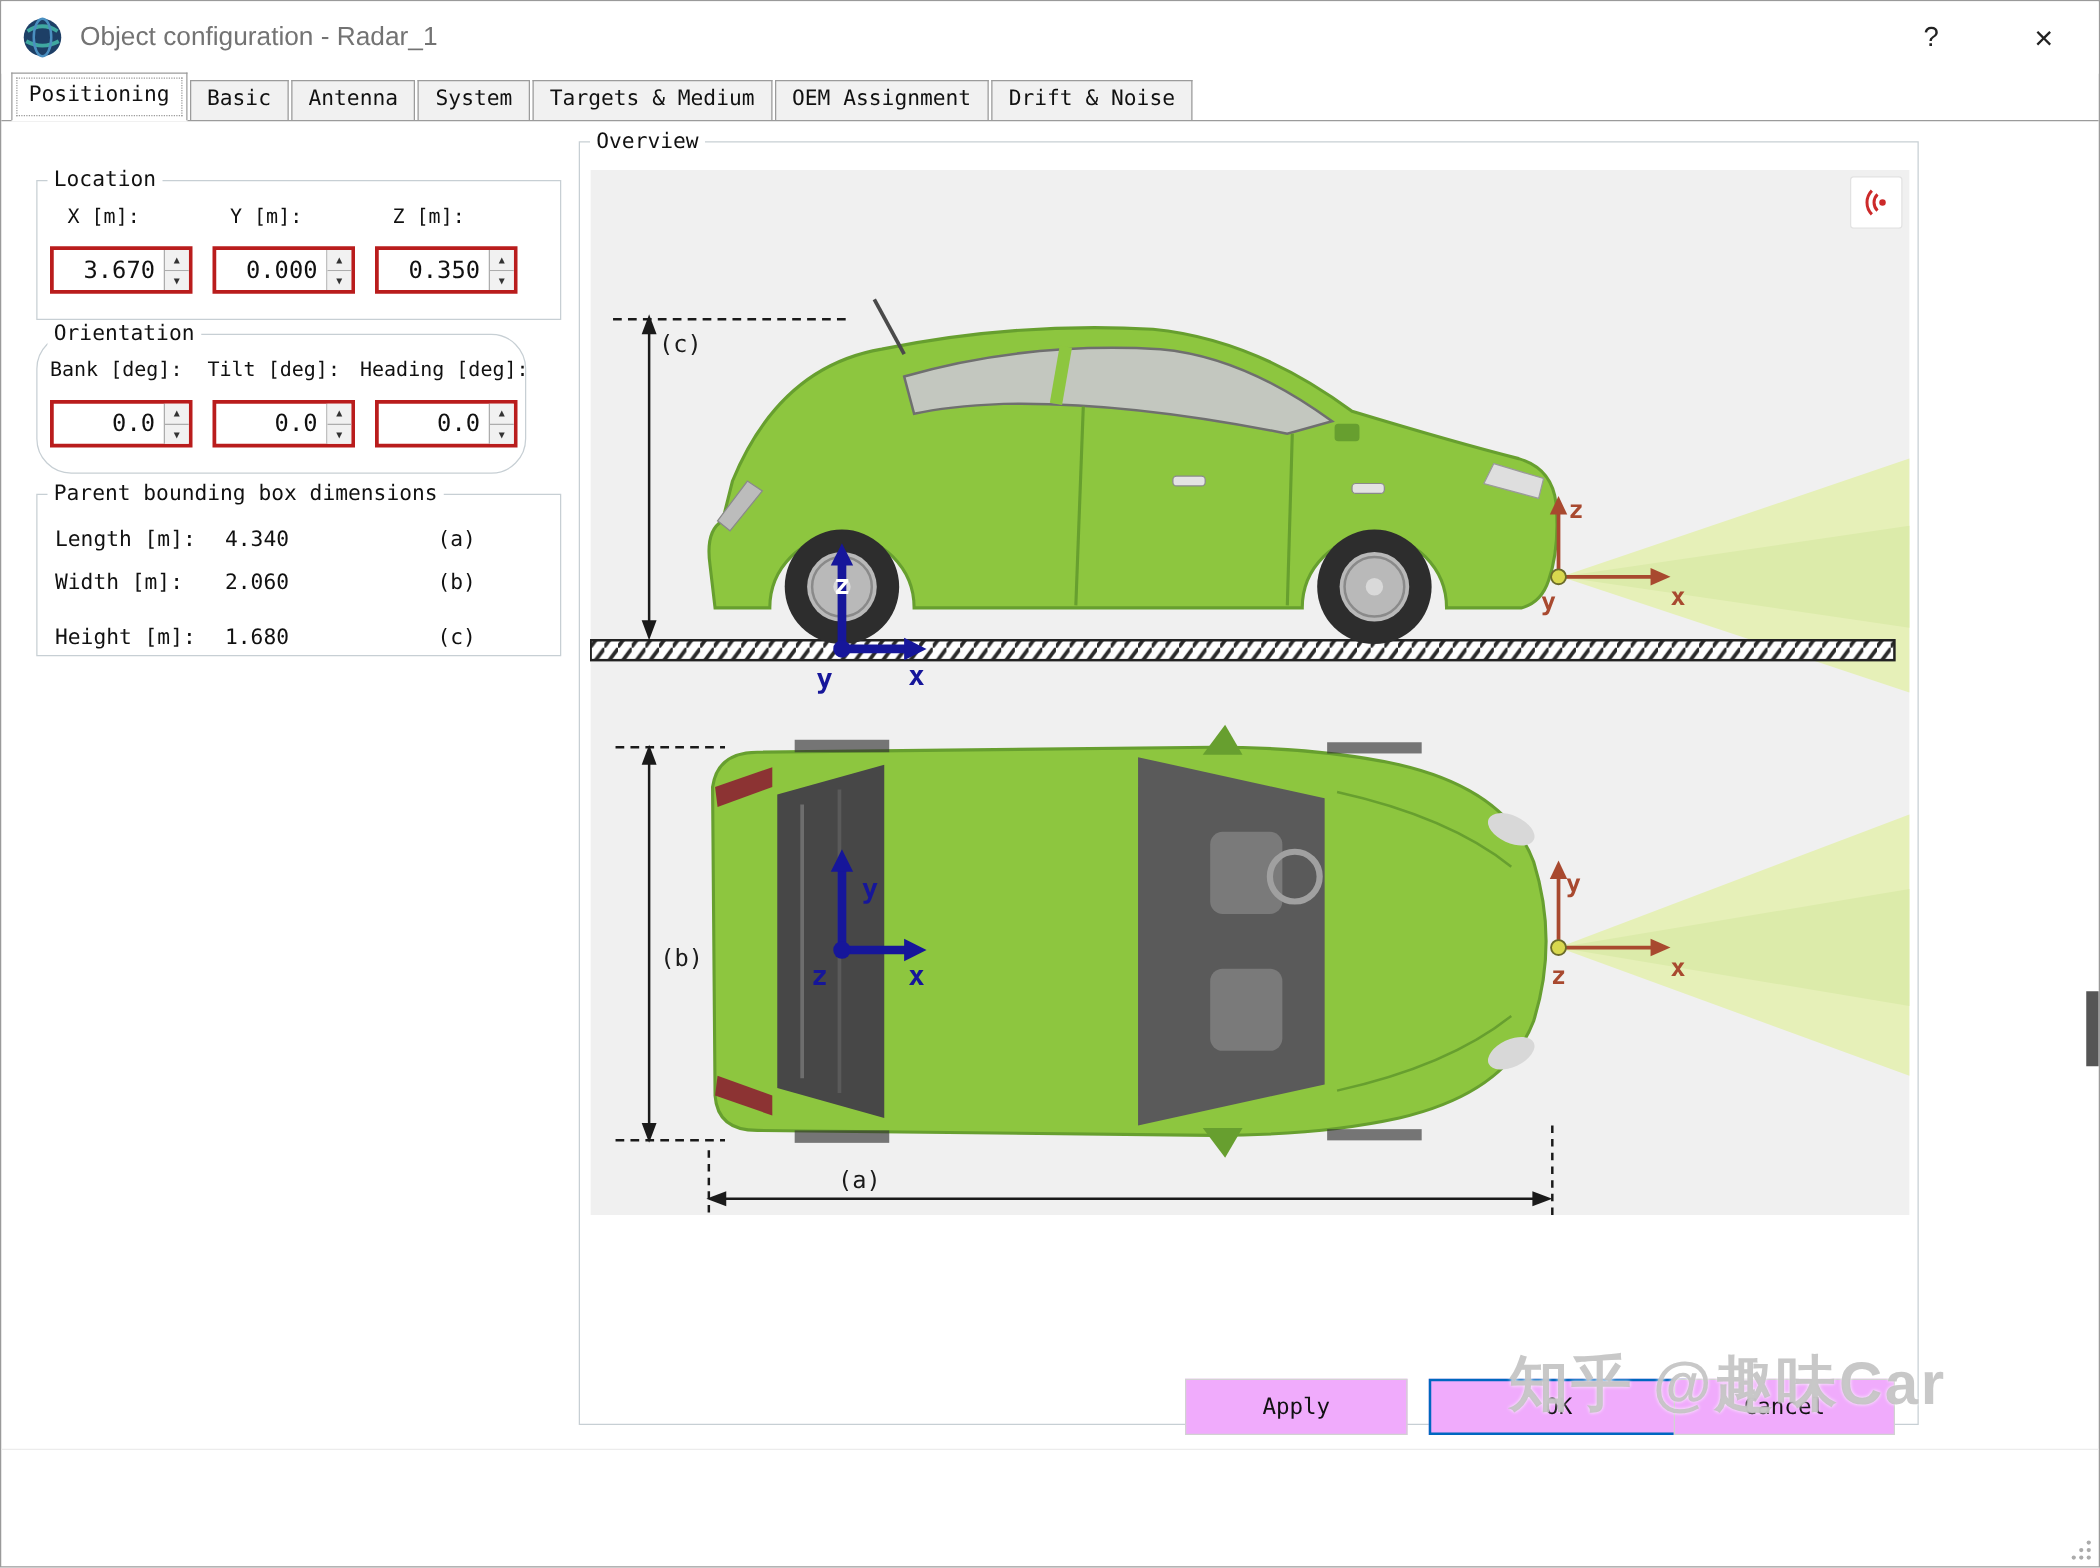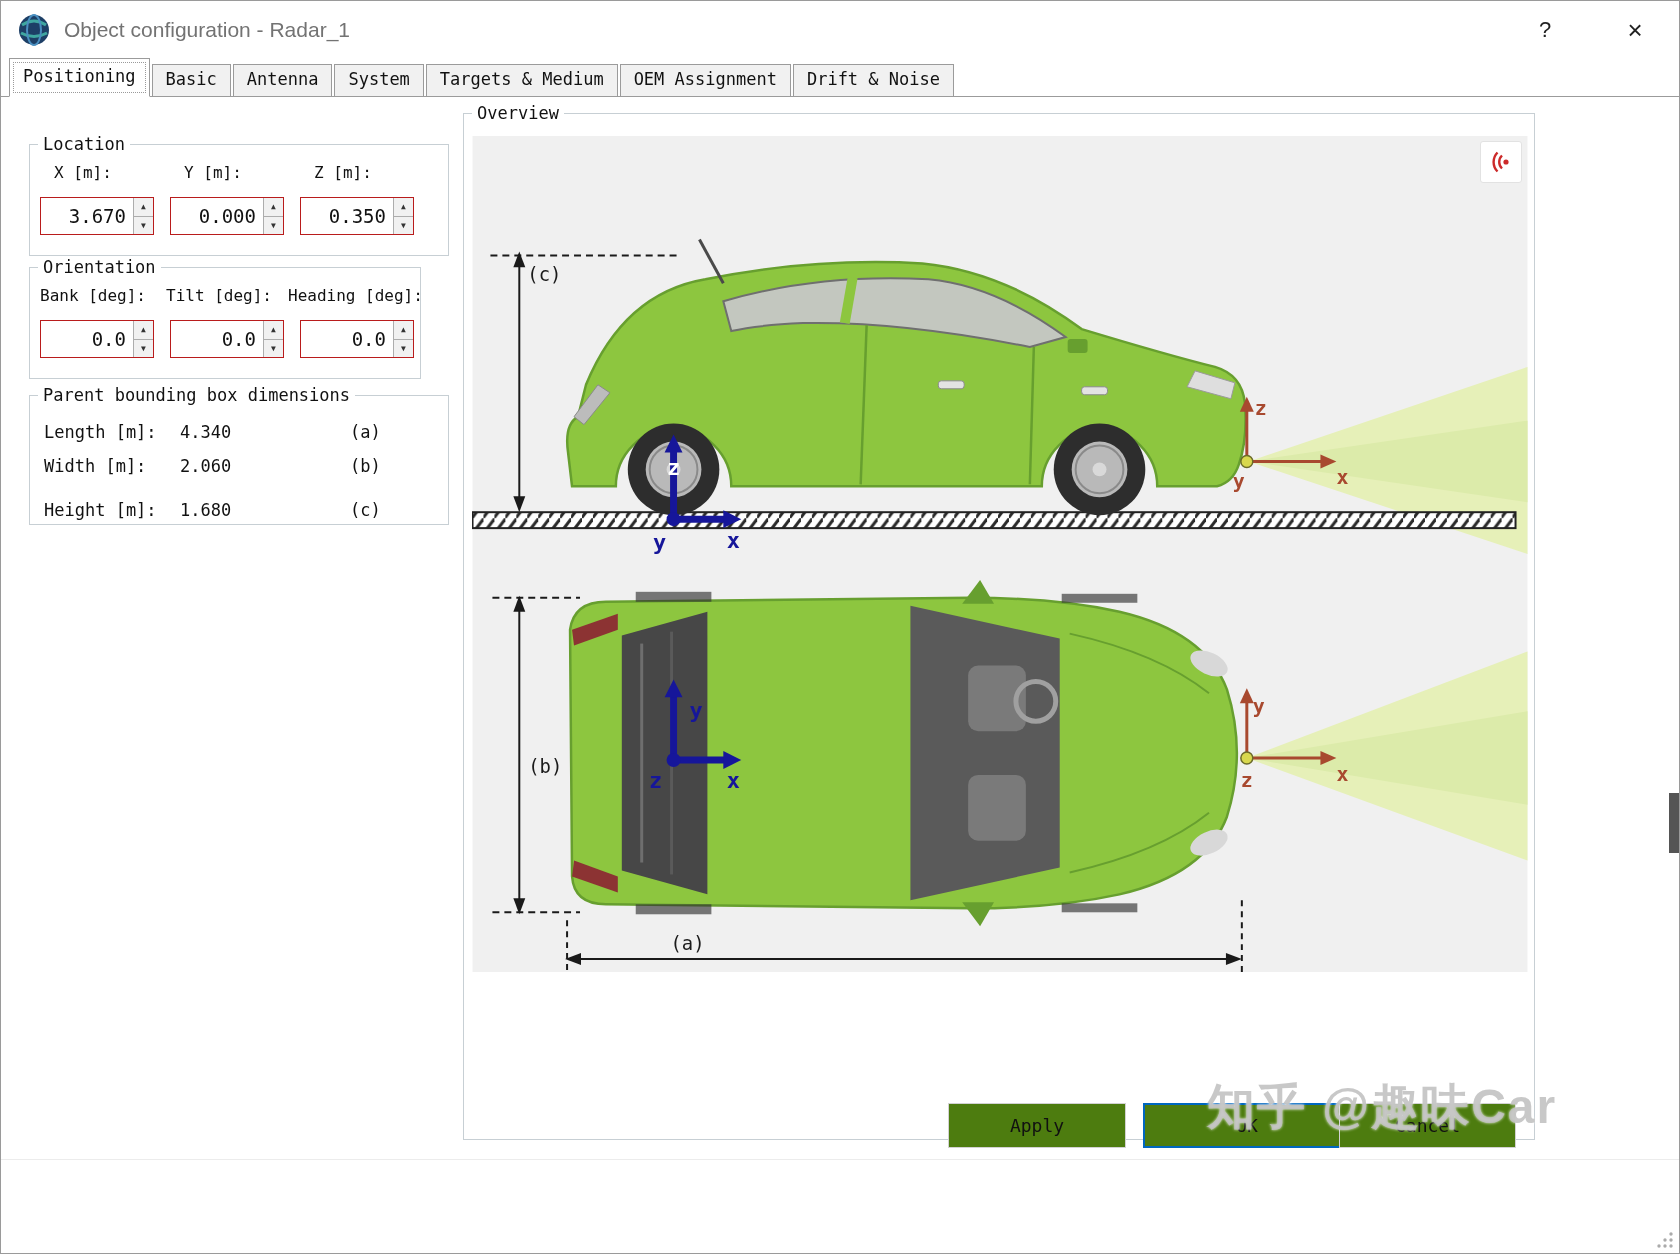--- a/index.html
+++ b/index.html
@@ -17,41 +17,41 @@
   .help-btn{margin-left:auto;margin-right:34px;}
   .close-btn{margin-right:16px;font-size:26px;}
   
   .tabbar{position:absolute;top:58px;left:0;right:0;height:38px;display:flex;align-items:flex-end;padding-left:8px;border-bottom:1px solid #9b9b9b;box-sizing:border-box;}
   .tab{height:31px;line-height:29px;padding:0 13px;border:1px solid #9b9b9b;border-bottom:none;background:#f1f1f1;margin-right:2px;font-size:17px;white-space:nowrap;}
   .tab.active{background:#fff;height:37px;line-height:35px;margin-bottom:-1px;border-bottom:1px solid #fff;outline:1px dotted #9a9a9a;outline-offset:-5px;}
   
   .groupbox{position:absolute;border:1px solid #c7cfd4;box-sizing:border-box;background:#fff;}
   .legend{position:absolute;top:-11px;left:8px;background:#fff;padding:0 5px;font-size:17px;white-space:nowrap;}
   .group-location{left:28px;top:112px;width:420px;height:112px;margin-top:31px;}
-  .group-orientation{left:28px;top:266px;width:392px;height:112px;}
+  .group-orientation{left:28px;top:266px;width:392px;height:112px;border-radius:28px;}
   .group-bbox{left:28px;top:394px;width:420px;height:130px;}
   .group-overview{left:462px;top:112px;width:1072px;height:1027px;}
   .fld-label{position:absolute;font-size:16px;white-space:nowrap;}
   
-  .spin{position:absolute;display:flex;width:114px;height:38px;border:1px solid #b91c1c;background:#fff;box-sizing:border-box;}
+  .spin{position:absolute;display:flex;width:114px;height:38px;border:3px solid #b91c1c;background:#fff;box-sizing:border-box;}
   .spin input{flex:1;min-width:0;border:none;outline:none;background:transparent;text-align:right;
     padding:0 7px 0 0;font-size:19px;font-family:"DejaVu Sans Mono",monospace;color:#111;}
   .spin-btns{width:19px;display:flex;flex-direction:column;border-left:1px solid #adadad;}
   .spin-up,.spin-down{flex:1;display:flex;align-items:center;justify-content:center;background:#f1f1f1;font-size:8px;color:#333;cursor:default;}
   .spin-up{border-bottom:1px solid #adadad;}
   
   .bbox-row{position:absolute;left:14px;font-size:17px;white-space:nowrap;}
   .bbox-val{position:absolute;left:136px;width:116px;top:0;}
   .bbox-ref{position:absolute;left:306px;top:0;}
   
   .canvas-wrap{position:absolute;left:8px;top:22px;width:1056px;height:836px;}
   .canvas-wrap svg{display:block;}
   .radar-btn{position:absolute;left:1008px;top:5px;width:40px;height:40px;background:#fff;border:1px solid #e2e2e2;border-radius:3px;display:flex;align-items:center;justify-content:center;}
   
-  .btn{position:absolute;top:1102px;height:45px;background:#4d7c0f;border:1px solid #d2d2d2;
+  .btn{position:absolute;top:1102px;height:45px;background:#f0abfc;border:1px solid #d2d2d2;
     display:flex;align-items:center;justify-content:center;font-size:18px;font-family:"DejaVu Sans Mono",monospace;box-sizing:border-box;cursor:default;}
   .btn-apply{left:947px;width:178px;}
   .btn-ok{left:1142px;width:208px;border:2px solid #0067c0;}
   .btn-cancel{left:1338px;width:177px;}
   .bottom-line{position:absolute;left:0;right:0;top:1158px;height:1px;background:#ececec;}
   
   .watermark{position:absolute;left:1206px;top:1074px;z-index:40;pointer-events:none;
     font-family:"Liberation Sans",sans-serif;font-size:48px;font-weight:bold;letter-spacing:2px;
     color:rgba(190,190,190,0.85);text-shadow:0 0 3px rgba(255,255,255,0.95);white-space:nowrap;}
   .scroll-frag{position:absolute;right:0;top:792px;width:10px;height:60px;background:#555;}

